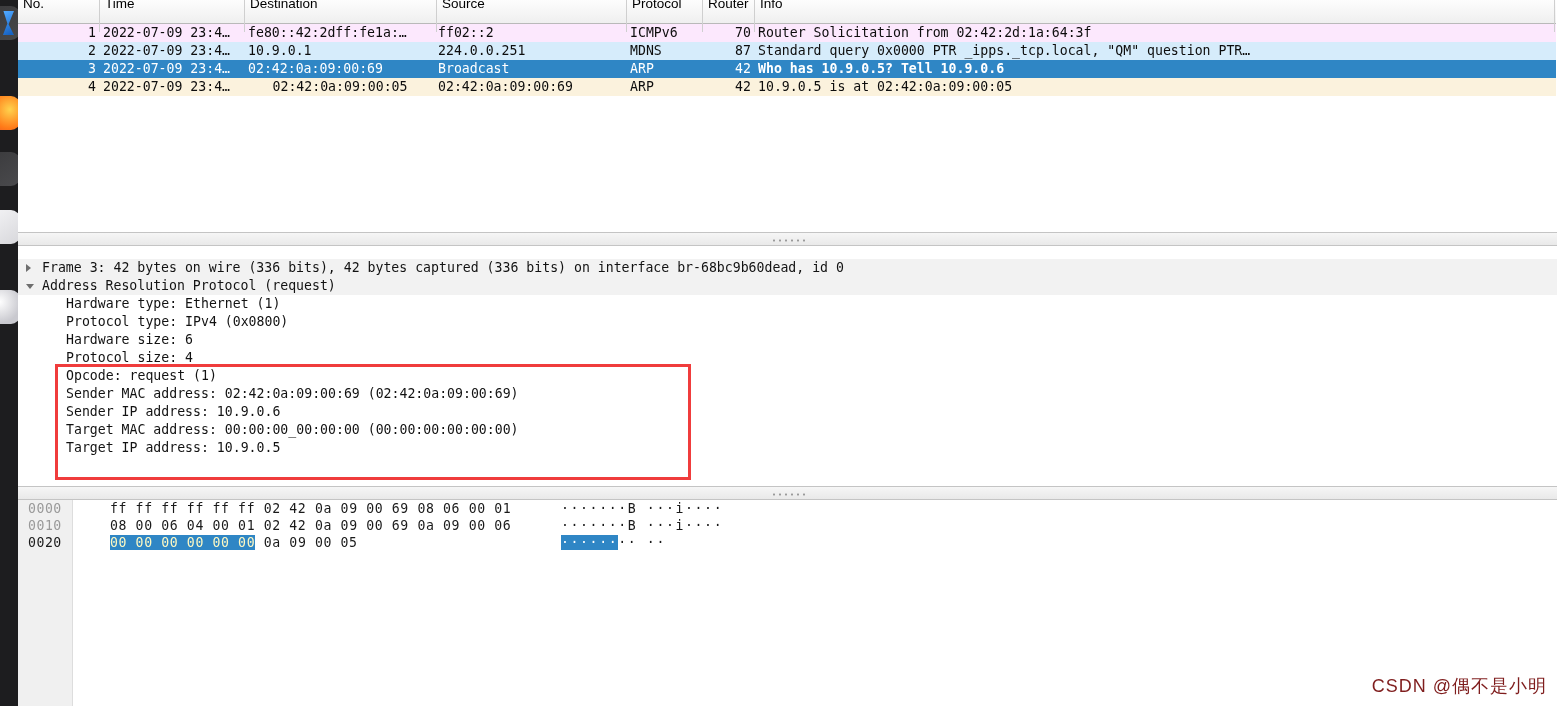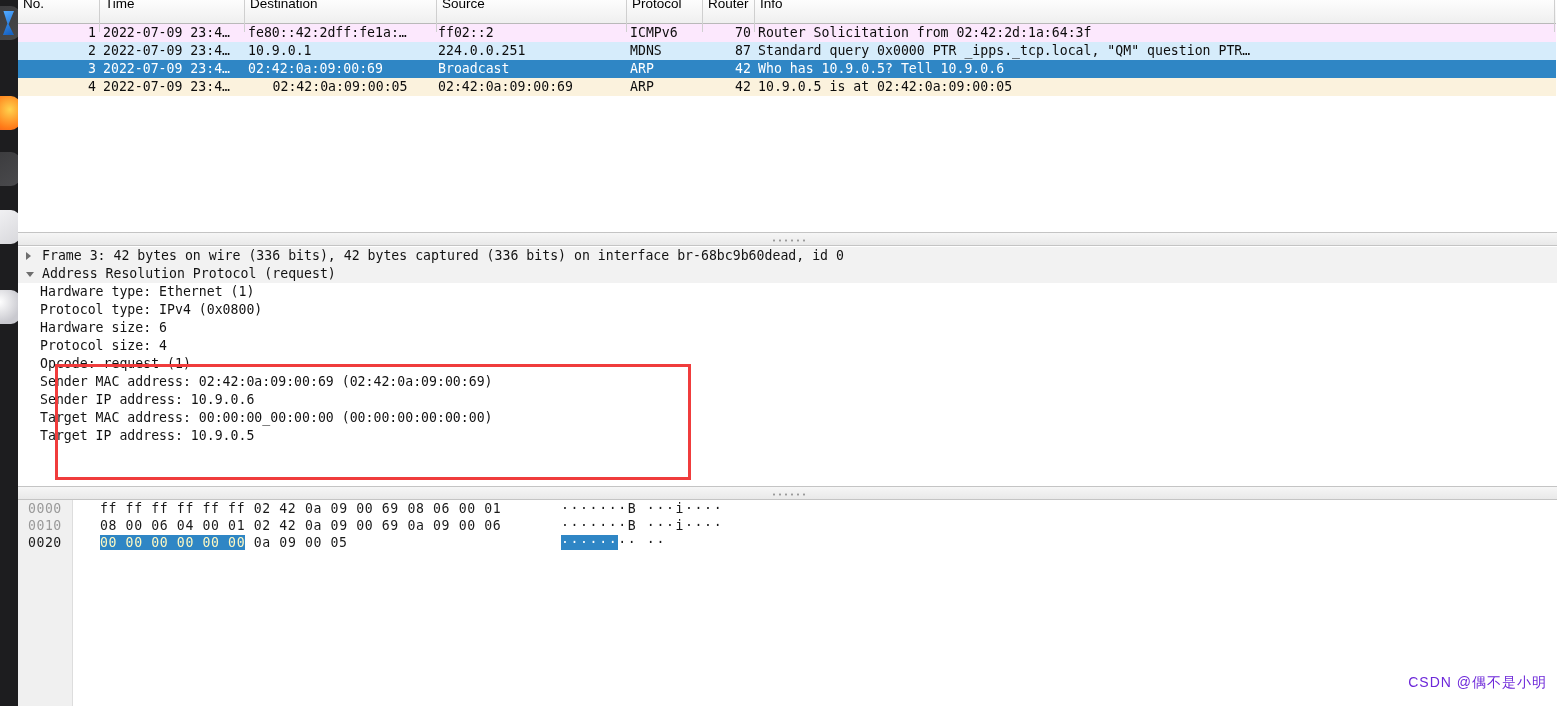--- a/index.html
+++ b/index.html
@@ -115,21 +115,21 @@
     width: 34px; height: 3px;
     background-image: radial-gradient(circle, #9a9a9a 1px, transparent 1.2px);
     background-size: 6px 3px;
   }
   #split-top { top: 232px; }
   #split-bottom { top: 486px; }
 
   
   .detail-pane {
     position: absolute;
-    left: 0; top: 247px;
+    left: 0; top: 259px;
     width: 1539px; height: 239px;
     background: #ffffff;
     overflow: hidden;
     font-family: "DejaVu Sans Mono", monospace;
     font-size: 13.2px;
     color: #121212;
   }
   .tnode {
     position: relative;
     height: 18px;
@@ -147,21 +147,21 @@
     border-top: 4px solid transparent;
     border-bottom: 4px solid transparent;
   }
   .arrow.expanded {
     border-top: 5px solid #6e6e6e;
     border-left: 4px solid transparent;
     border-right: 4px solid transparent;
     top: 7px;
   }
   .tnode .tlabel { display: block; padding-left: 24px; }
-  .tnode.child .tlabel { padding-left: 22px; }
+  .tnode.child .tlabel { padding-left: 48px; }
 
   
   .redbox {
     position: absolute;
     left: 37px; top: 364px;
     width: 636px; height: 116px;
     border: 3px solid #f03c3c;
     pointer-events: none;
     z-index: 5;
   }
@@ -193,40 +193,40 @@
     position: absolute;
     left: 10px; top: 0;
     width: 45px;
     color: #999999;
     letter-spacing: 0.5px;
     z-index: 2;
   }
   .hrow .off.hl { color: #1a1a1a; }
   .hrow .bytes {
     position: absolute;
-    left: 82px; top: 0;
+    left: 92px; top: 0;
     color: #1a1a1a;
     letter-spacing: 0.6px;
   }
   .hrow .bytes .sel { background: #2f86c5; color: #fef9c3; }
   .hrow .ascii {
     position: absolute;
     left: 543px; top: 0;
     color: #1a1a1a;
     letter-spacing: 1.6px;
   }
   .hrow .ascii .sel { background: #2f86c5; color: #ffffff; }
 
   
   .watermark {
     position: absolute;
-    right: 10px; bottom: 14px;
+    right: 10px; bottom: 8px;
     font-family: "Liberation Sans", sans-serif;
-    font-size: 14px;
-    color: #6d28d9;
+    font-size: 18px;
+    color: #7f1d1d;
     letter-spacing: 1px;
     white-space: nowrap;
   }
 </style>
 </head>
 <body>
 
 <div id="app">
 
   <div class="dock">
@@ -268,21 +268,21 @@
             <div class="cell len" style="width: 52px;">87</div>
             <div class="cell" style="width: 800px;">Standard query 0x0000 PTR _ipps._tcp.local, "QM" question PTR…</div>
           </div>
           <div class="prow r-sel">
             <div class="cell num" style="width: 82px;">3</div>
             <div class="cell" style="width: 145px;">2022-07-09 23:4…</div>
             <div class="cell" style="width: 190px;">02:42:0a:09:00:69</div>
             <div class="cell" style="width: 192px;">Broadcast</div>
             <div class="cell" style="width: 76px;">ARP</div>
             <div class="cell len" style="width: 52px;">42</div>
-            <div class="cell" style="width: 800px;">Who has 10.9.0.5? Tell 10.9.0.6</div>
+            <div class="cell" style="width: 800px; font-weight: bold;">Who has 10.9.0.5? Tell 10.9.0.6</div>
           </div>
           <div class="prow r-cream">
             <div class="cell num" style="width: 82px;">4</div>
             <div class="cell" style="width: 145px;">2022-07-09 23:4…</div>
             <div class="cell" style="width: 190px; text-align: center;">02:42:0a:09:00:05</div>
             <div class="cell" style="width: 192px;">02:42:0a:09:00:69</div>
             <div class="cell" style="width: 76px;">ARP</div>
             <div class="cell len" style="width: 52px;">42</div>
             <div class="cell" style="width: 800px;">10.9.0.5 is at 02:42:0a:09:00:05</div>
           </div>

